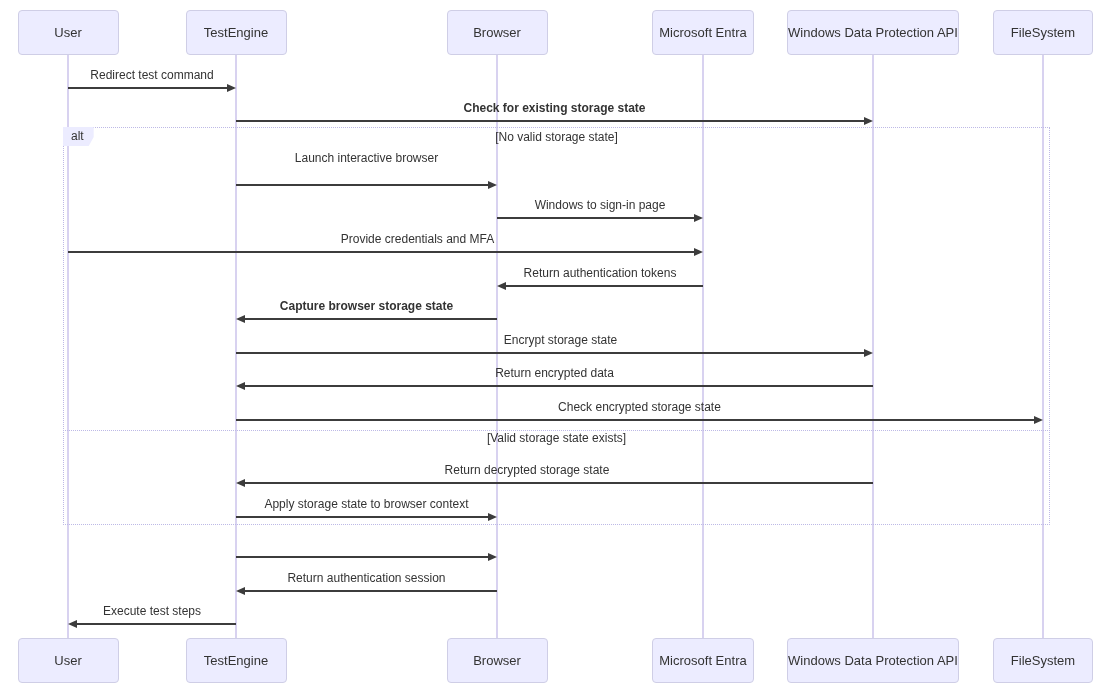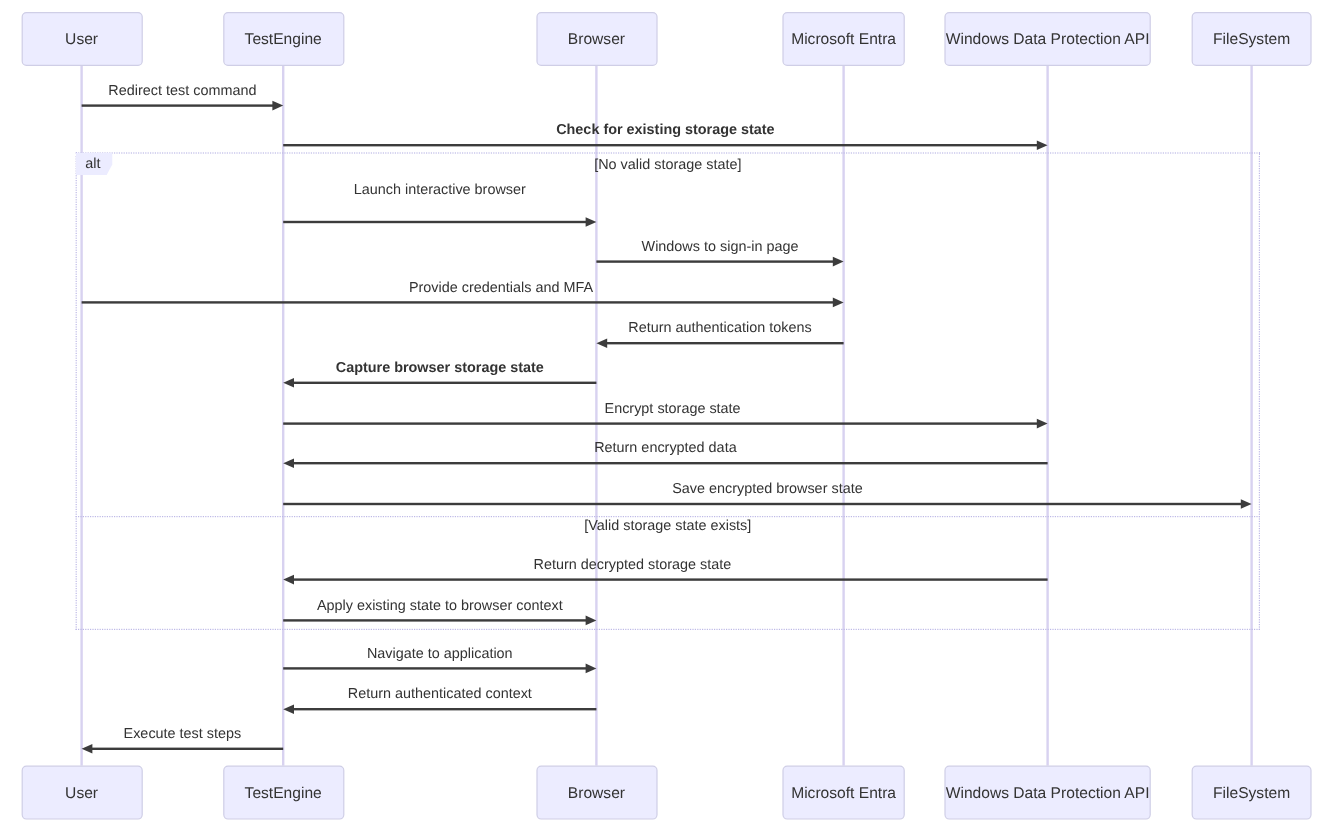--- a/index.html
+++ b/index.html
@@ -81,31 +81,30 @@
     <div class="arrowhead arrow-l" style="left: 497px; top: 282px;"></div>
     <div class="msg-label" style="left: 236px; top: 299px; width: 261px; font-weight: bold;">Capture browser storage state</div>
     <div class="msg-line" style="left: 243px; top: 318px; width: 254px;"></div>
     <div class="arrowhead arrow-l" style="left: 236px; top: 315px;"></div>
     <div class="msg-label" style="left: 236px; top: 333px; width: 617px; margin-left: 16px;">Encrypt storage state</div>
     <div class="msg-line" style="left: 236px; top: 352px; width: 630px;"></div>
     <div class="arrowhead arrow-r" style="left: 864px; top: 349px;"></div>
     <div class="msg-label" style="left: 236px; top: 366px; width: 637px;">Return encrypted data</div>
     <div class="msg-line" style="left: 243px; top: 385px; width: 630px;"></div>
     <div class="arrowhead arrow-l" style="left: 236px; top: 382px;"></div>
-    <div class="msg-label" style="left: 236px; top: 400px; width: 807px;">Save encrypted browser state</div>
+    <div class="msg-label" style="left: 236px; top: 400px; width: 807px;">Check encrypted storage state</div>
     <div class="msg-line" style="left: 236px; top: 419px; width: 800px;"></div>
     <div class="arrowhead arrow-r" style="left: 1034px; top: 416px;"></div>
     <div class="msg-label" style="left: 236px; top: 463px; width: 582px;">Return decrypted storage state</div>
     <div class="msg-line" style="left: 243px; top: 482px; width: 630px;"></div>
     <div class="arrowhead arrow-l" style="left: 236px; top: 479px;"></div>
-    <div class="msg-label" style="left: 236px; top: 497px; width: 261px;">Apply existing state to browser context</div>
+    <div class="msg-label" style="left: 236px; top: 497px; width: 261px;">Apply storage state to browser context</div>
     <div class="msg-line" style="left: 236px; top: 516px; width: 254px;"></div>
     <div class="arrowhead arrow-r" style="left: 488px; top: 513px;"></div>
-    <div class="msg-label" style="left: 236px; top: 537px; width: 261px;">Navigate to application</div>
     <div class="msg-line" style="left: 236px; top: 556px; width: 254px;"></div>
     <div class="arrowhead arrow-r" style="left: 488px; top: 553px;"></div>
-    <div class="msg-label" style="left: 236px; top: 571px; width: 261px;">Return authenticated context</div>
+    <div class="msg-label" style="left: 236px; top: 571px; width: 261px;">Return authentication session</div>
     <div class="msg-line" style="left: 243px; top: 590px; width: 254px;"></div>
     <div class="arrowhead arrow-l" style="left: 236px; top: 587px;"></div>
     <div class="msg-label" style="left: 68px; top: 604px; width: 168px;">Execute test steps</div>
     <div class="msg-line" style="left: 75px; top: 623px; width: 161px;"></div>
     <div class="arrowhead arrow-l" style="left: 68px; top: 620px;"></div>
   </div>
 
 </body></html>

